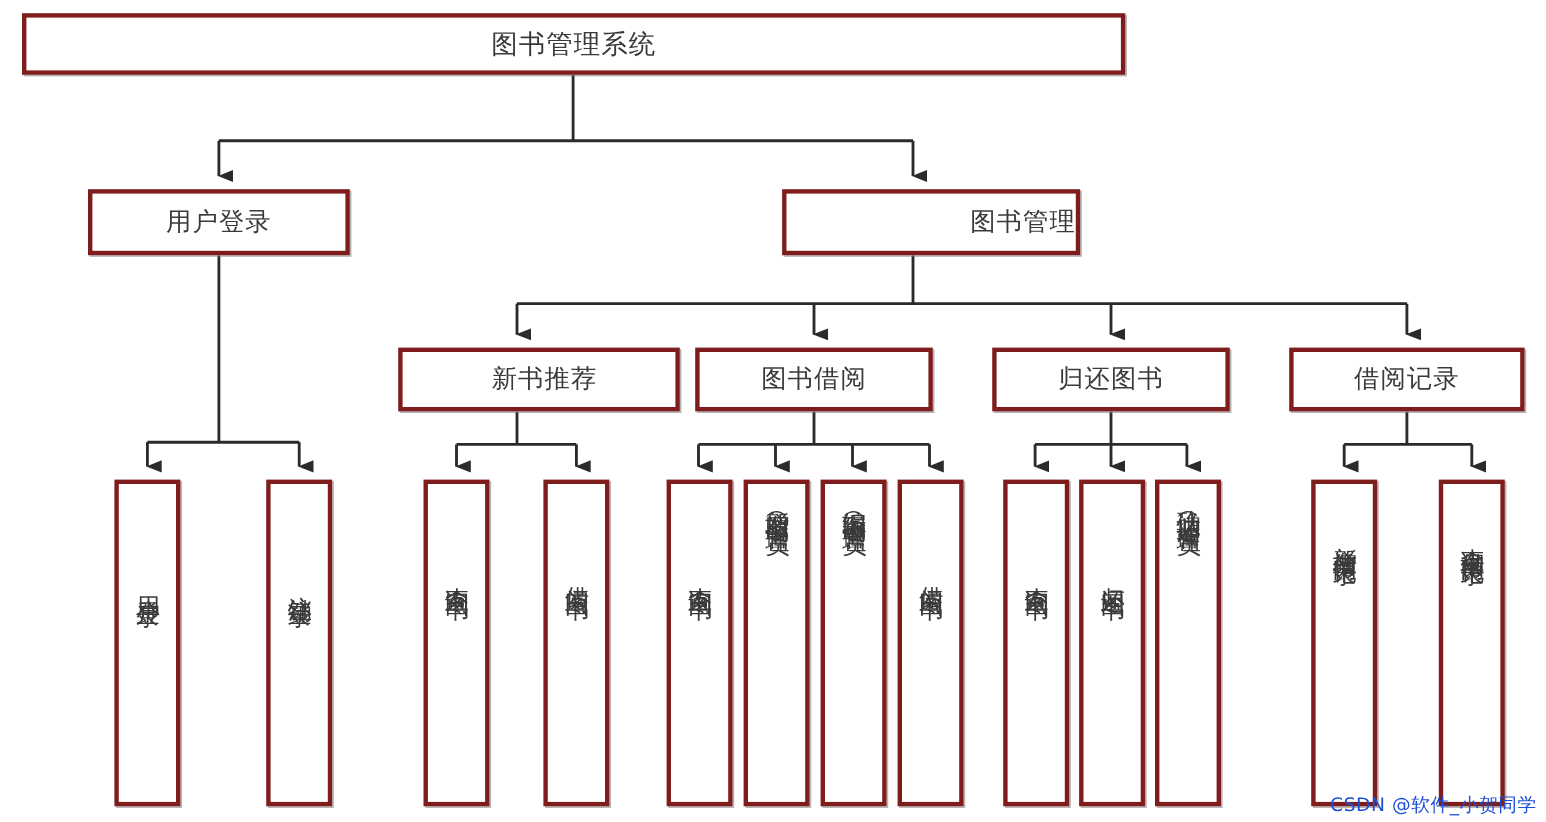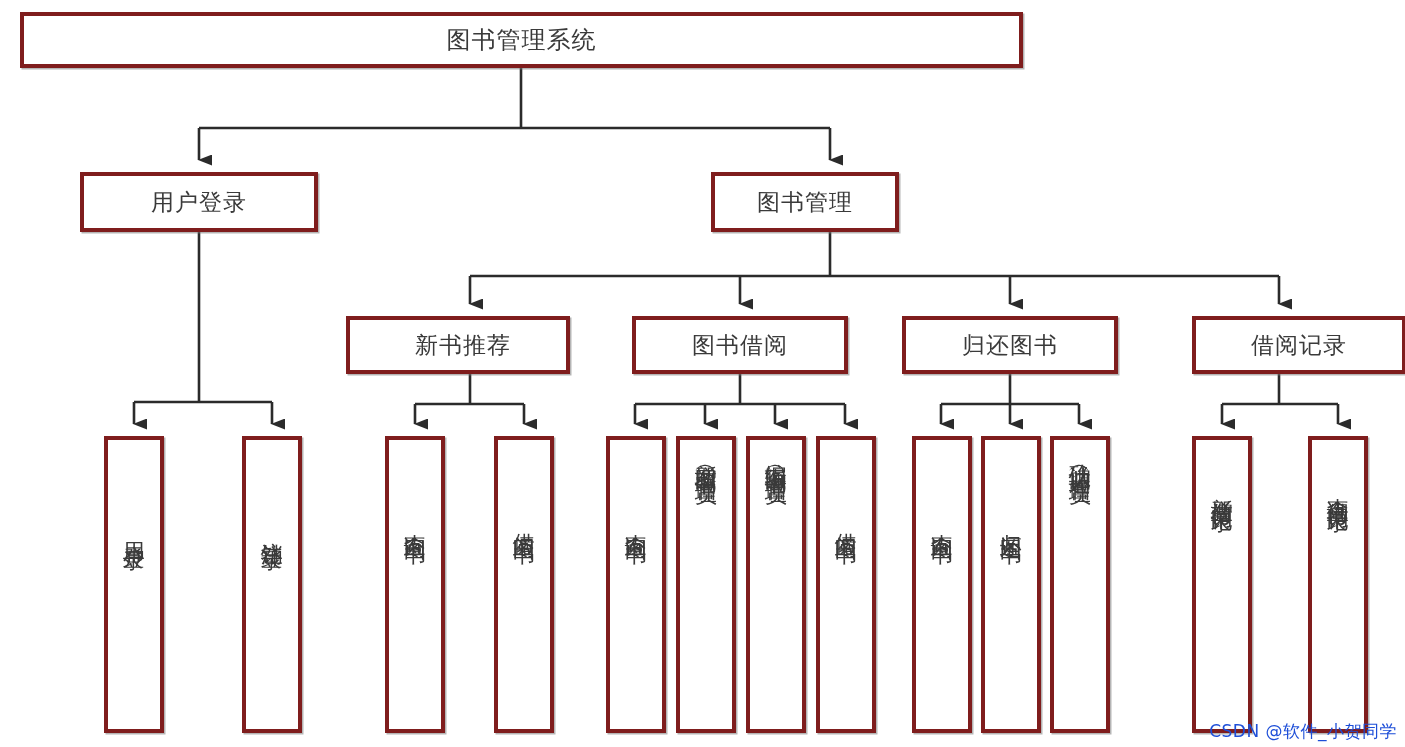--- a/index.html
+++ b/index.html
@@ -136,37 +136,37 @@
   </svg>
 
   <div class="node root" style="left:20px; top:12px; width:1003px; height:56px;">
     <span class="label">图书管理系统</span>
   </div>
 
   <div class="node level2" style="left:80px; top:172px; width:238px; height:60px;">
     <span class="label">用户登录</span>
   </div>
 
-  <div class="node level2" style="left:711px; top:172px; width:188px; height:60px;">
+  <div class="node level2" style="left:711px; top:172px; width:271px; height:60px;justify-content:flex-end;">
     <span class="label">图书管理</span>
   </div>
 
-  <div class="node level3" style="left:346px; top:316px; width:224px; height:58px;padding-left:10px;">
+  <div class="node level3" style="left:362px; top:316px; width:256px; height:58px;padding-left:10px;">
     <span class="label">新书推荐</span>
   </div>
 
   <div class="node level3" style="left:632px; top:316px; width:216px; height:58px;">
     <span class="label">图书借阅</span>
   </div>
 
   <div class="node level3" style="left:902px; top:316px; width:216px; height:58px;">
     <span class="label">归还图书</span>
   </div>
 
-  <div class="node level3" style="left:1172px; top:316px; width:214px; height:58px;margin-left:20px;">
+  <div class="node level3" style="left:1172px; top:316px; width:214px; height:58px;">
     <span class="label">借阅记录</span>
   </div>
 
   <div class="node leaf" style="left:104px; top:436px; width:60px; height:297px; padding-top:84px;">
     <span class="label">用户登录</span>
   </div>
 
   <div class="node leaf" style="left:242px; top:436px; width:60px; height:297px; padding-top:84px;">
     <span class="label">注销登录</span>
   </div>

